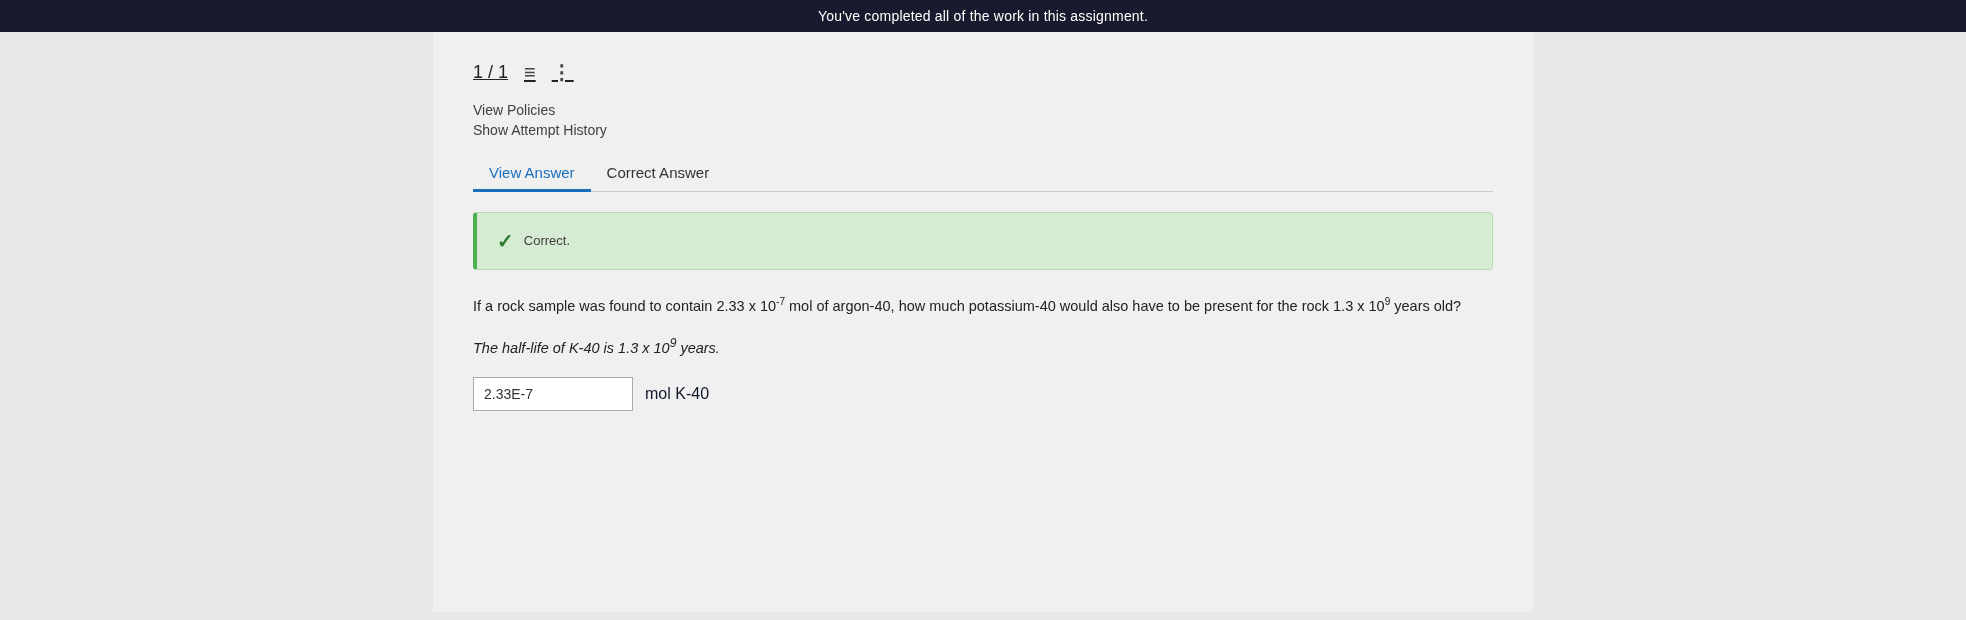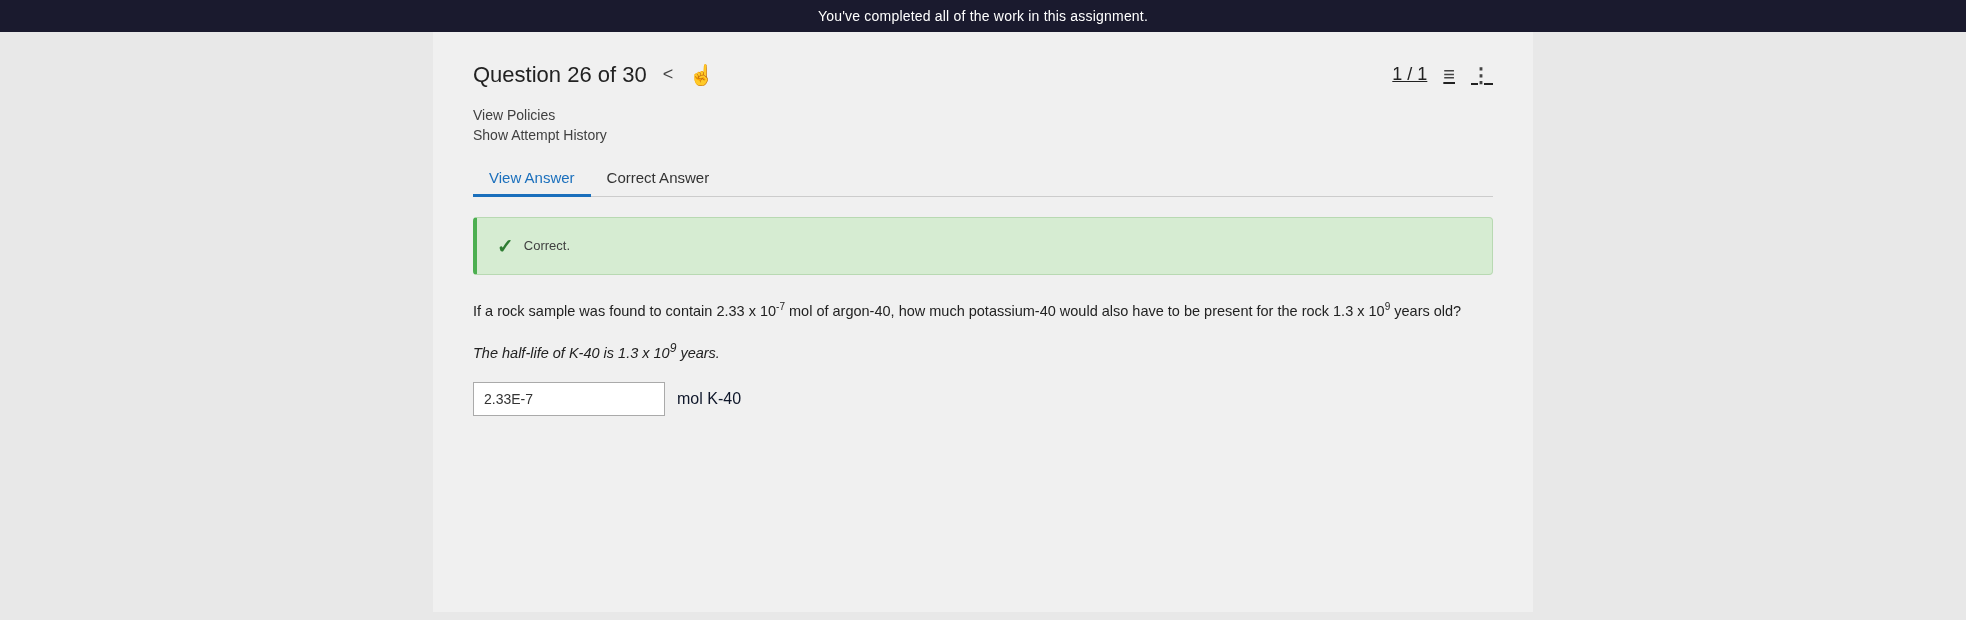--- a/index.html
+++ b/index.html
@@ -146,43 +146,38 @@
     .answer-row {
       display: flex;
       align-items: center;
       gap: 12px;
     }
     .answer-input {
       border: 1px solid #aaa;
       background: #fff;
       padding: 8px 10px;
       font-size: 14px;
-      width: 192px;
+      width: 160px;
       color: #333;
     }
     .answer-unit {
       font-size: 16px;
       color: #0f172a;
     }
   </style>
 </head>
 <body>
 
 <div class="top-banner">
   <span>You've completed all of the work in this assignment.</span>
 </div>
 
 <div class="main-container">
 
   <div class="question-header">
-    <div class="question-header-left">
-      <span class="question-title">Question 26 of 30</span>
-      <span class="nav-arrow">&lt;</span>
-      <span class="hand-icon">☝</span>
-    </div>
     <div class="question-header-right">
       <span class="score-display">1 / 1</span>
       <span class="list-icon">≡</span>
       <span class="dots-icon">⋮</span>
     </div>
   </div>
 
   <div class="links-row">
     <a class="policy-link">View Policies</a>
     <a class="policy-link">Show Attempt History</a>

